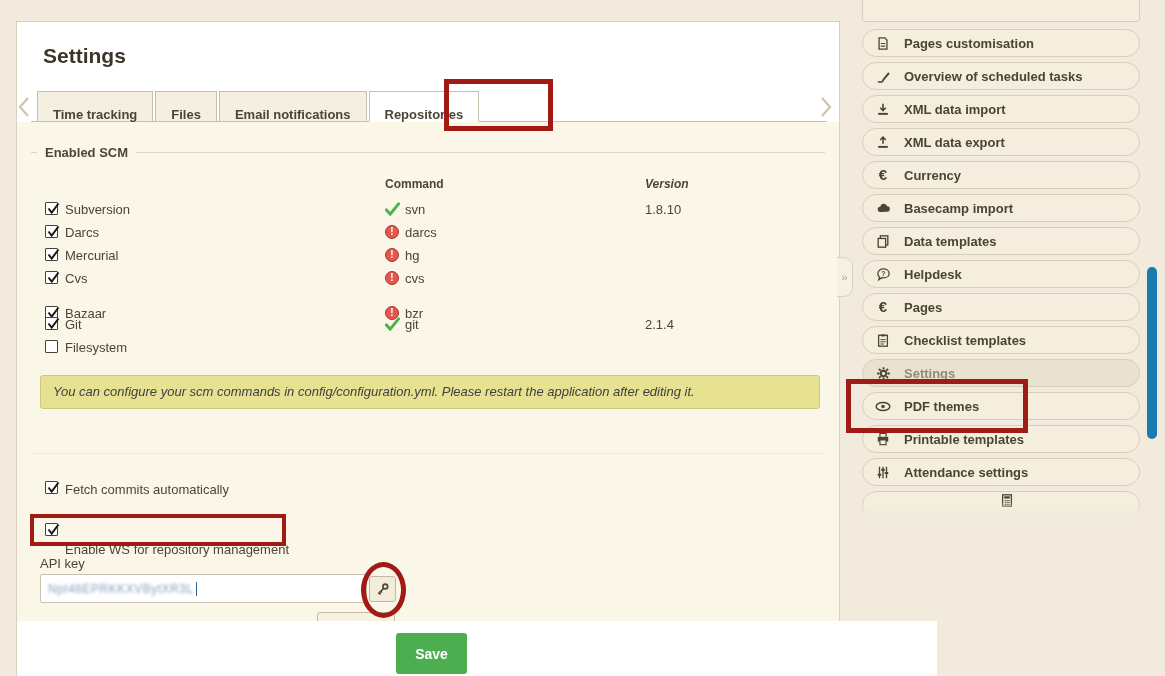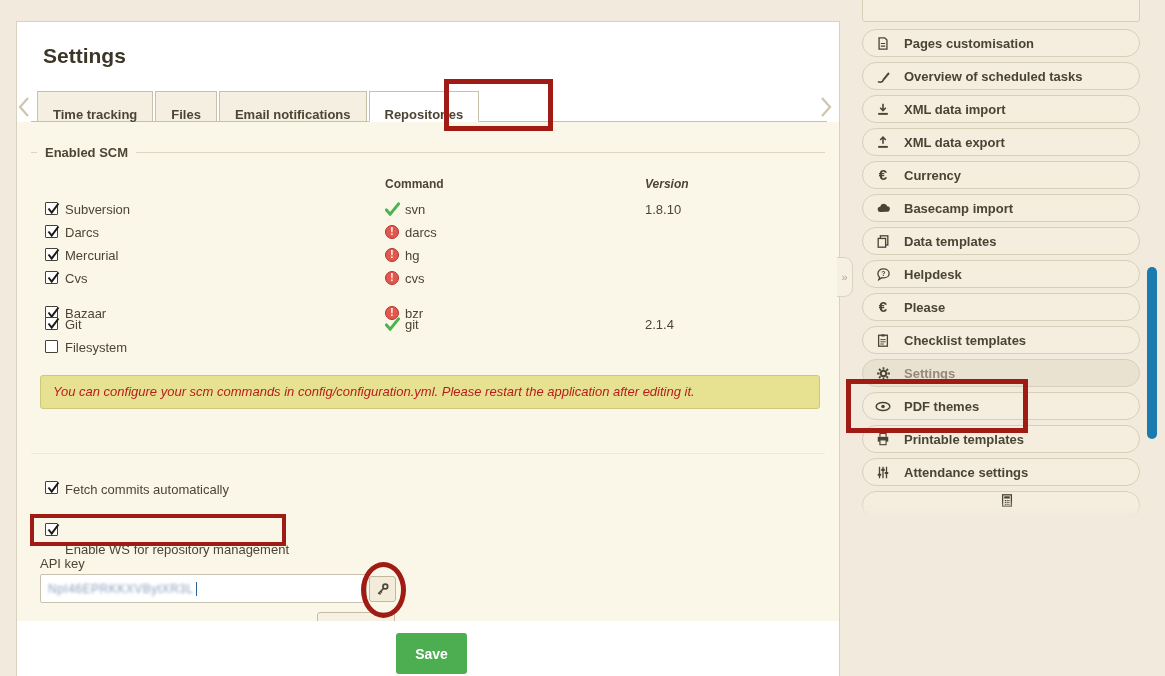--- a/index.html
+++ b/index.html
@@ -43,21 +43,21 @@
         border-radius:1px; cursor:pointer; }
   .cb svg { position:absolute; left:0px; top:-2px; }
 
   .status-ok svg { display:block; }
   .status-error { width:14px; height:14px; border-radius:50%; background:#e0584e;
                   border:1px solid #b8312a; color:#fff; font-size:10px; font-weight:bold;
                   text-align:center; line-height:12px; }
 
   .notice { position:absolute; left:23px; top:253px; width:780px; height:34px;
             background:#e6e292; border:1px solid #cdc87c; border-radius:3px;
-            font-style:italic; font-size:13px; color:#b91c1c; line-height:32px; padding-left:12px; }
+            font-style:italic; font-size:13px; color:#404040; line-height:32px; padding-left:12px; }
 
   .soft-divider { position:absolute; left:14px; top:331px; width:794px; height:1px; background:#efe9d4; }
 
   .opt-label { position:absolute; font-size:13px; }
   .fetch-cb { left:28px; top:359px; } .fetch-lbl { left:48px; top:360px; }
   .ws-cb { left:28px; top:401px; } .ws-lbl { left:48px; top:420px; }
 
   .apikey-label { position:absolute; left:23px; top:434px; font-size:13px; }
   .apikey-input { position:absolute; left:23px; top:452px; width:327px; height:29px;
                   background:#fff; border:1px solid #c9c2b0; border-radius:2px;
@@ -65,21 +65,21 @@
   .apikey-text { filter:blur(1.6px); color:#8ba0bf; letter-spacing:.5px; }
   .caret { display:inline-block; width:1px; height:14px; background:#2a6496; margin-left:2px; }
 
   .key-btn { position:absolute; left:352px; top:454px; width:27px; height:26px;
              background:#f3ecdb; border:1px solid #c2b8a2; border-radius:3px; cursor:pointer;
              display:flex; align-items:center; justify-content:center; }
 
   .partial-btn { position:absolute; left:300px; top:490px; width:78px; height:10px;
                  background:#f7f1e2; border:1px solid #c6bca6; border-radius:3px 3px 0 0; }
 
-  .footer { position:absolute; left:0; top:599px; width:822px; height:56px; background:#fff; }
+  .footer { position:absolute; left:0; top:599px; width:920px; height:56px; background:#fff; }
   .save-btn { position:absolute; left:379px; top:12px; width:71px; height:41px;
               background:#4cae50; border:none; border-radius:3px; color:#fff;
               font-size:14px; font-weight:bold; font-family:"Liberation Sans",sans-serif; cursor:pointer; }
 
   
   .collapse-handle { position:absolute; left:837px; top:257px; width:16px; height:40px;
                      background:#f6f0e2; border:1px solid #d9d2c1; border-left:none;
                      border-radius:0 9px 9px 0; color:#b3a88e; font-size:11px;
                      display:flex; align-items:center; justify-content:center; cursor:pointer; z-index:3; }
 
@@ -334,21 +334,21 @@
             <path d="M8 2c3.5 0 6 2 6 4.8s-2.5 4.8-6 4.8c-.6 0-1.2-.1-1.8-.2L3 13.5l.8-2.6C2.7 10 2 8.9 2 6.8 2 4 4.5 2 8 2z" fill="none" stroke="#4a4434" stroke-width="1.4"></path>
             <text x="8" y="9.6" font-size="7.5" font-weight="bold" text-anchor="middle" fill="#4a4434">?</text>
           </svg>
         </span>
         <span>Helpdesk</span>
       </div>
       <div class="sb-item">
         <span class="ic">
           <span class="euro-glyph">€</span>
         </span>
-        <span>Please</span>
+        <span>Pages</span>
       </div>
       <div class="sb-item">
         <span class="ic">
           <svg width="14" height="15" viewBox="0 0 16 16">
             <rect x="3" y="2" width="10" height="12.5" fill="none" stroke="#4a4434" stroke-width="1.5"></rect>
             <rect x="6" y="1" width="4" height="2.4" fill="#4a4434"></rect>
             <path d="M5 7h6M5 9.5h6M5 12h4" stroke="#4a4434" stroke-width="1.1"></path>
           </svg>
         </span>
         <span>Checklist templates</span>

